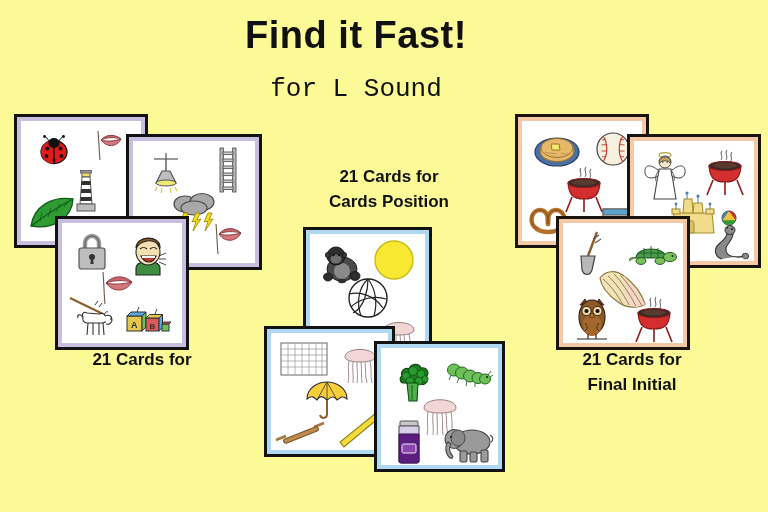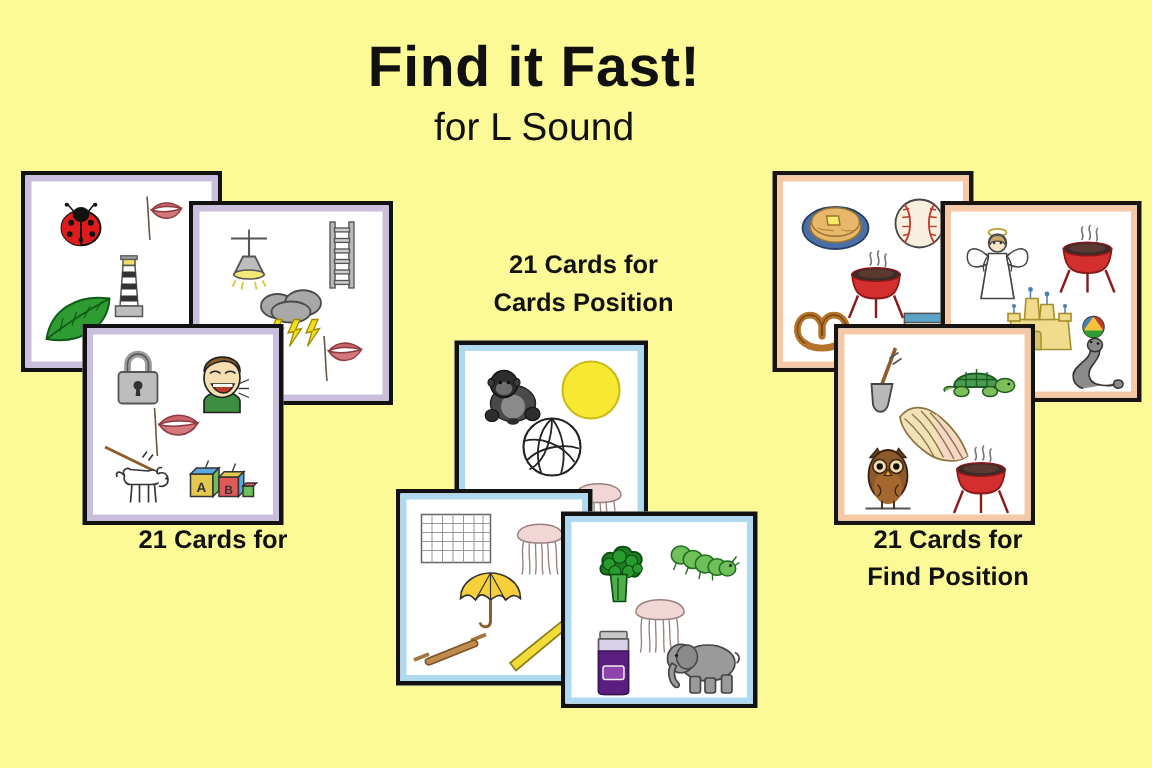--- a/index.html
+++ b/index.html
@@ -16,38 +16,39 @@
     position: relative;
     width: 768px;
     height: 512px;
     background: #FBFA96;
     overflow: hidden;
   }
 
   
   #title-block {
     position: absolute;
-    top: 26px;
+    top: 16px;
     left: 0;
     width: 712px;
     text-align: center;
   }
   #main-title {
     font-size: 38px;
     font-weight: 700;
     color: #111111;
     letter-spacing: 0.5px;
     line-height: 1.05;
   }
   #sub-title {
     font-size: 26px;
     font-weight: 400;
     color: #111111;
     line-height: 1.25;
-    margin-top: 2px;
+    margin-top: 17px;
+    font-family: Liberation Mono, monospace;
   }
 
   
   .group-caption {
     position: absolute;
     text-align: center;
     font-size: 17px;
     font-weight: 700;
     color: #111111;
     line-height: 1.45;
@@ -781,17 +782,17 @@
               <line x1="33" y1="32" x2="39" y2="47"></line>
             </g>
           </svg>
         </span>
 
       </div>
     </div>
 
     <div class="group-caption" id="caption-final">
       <div>21 Cards for</div>
-      <div>Find Position</div>
+      <div>Final Initial</div>
     </div>
   </div>
 
 </div>
 
 </body></html>

